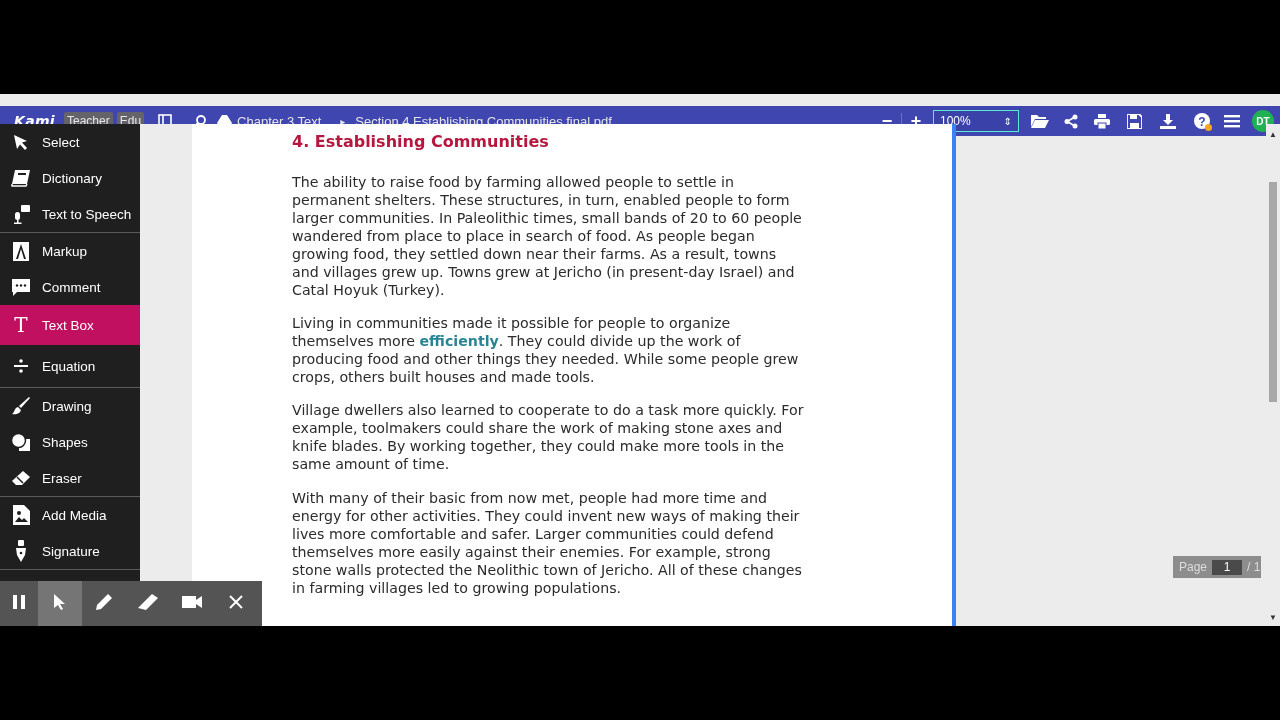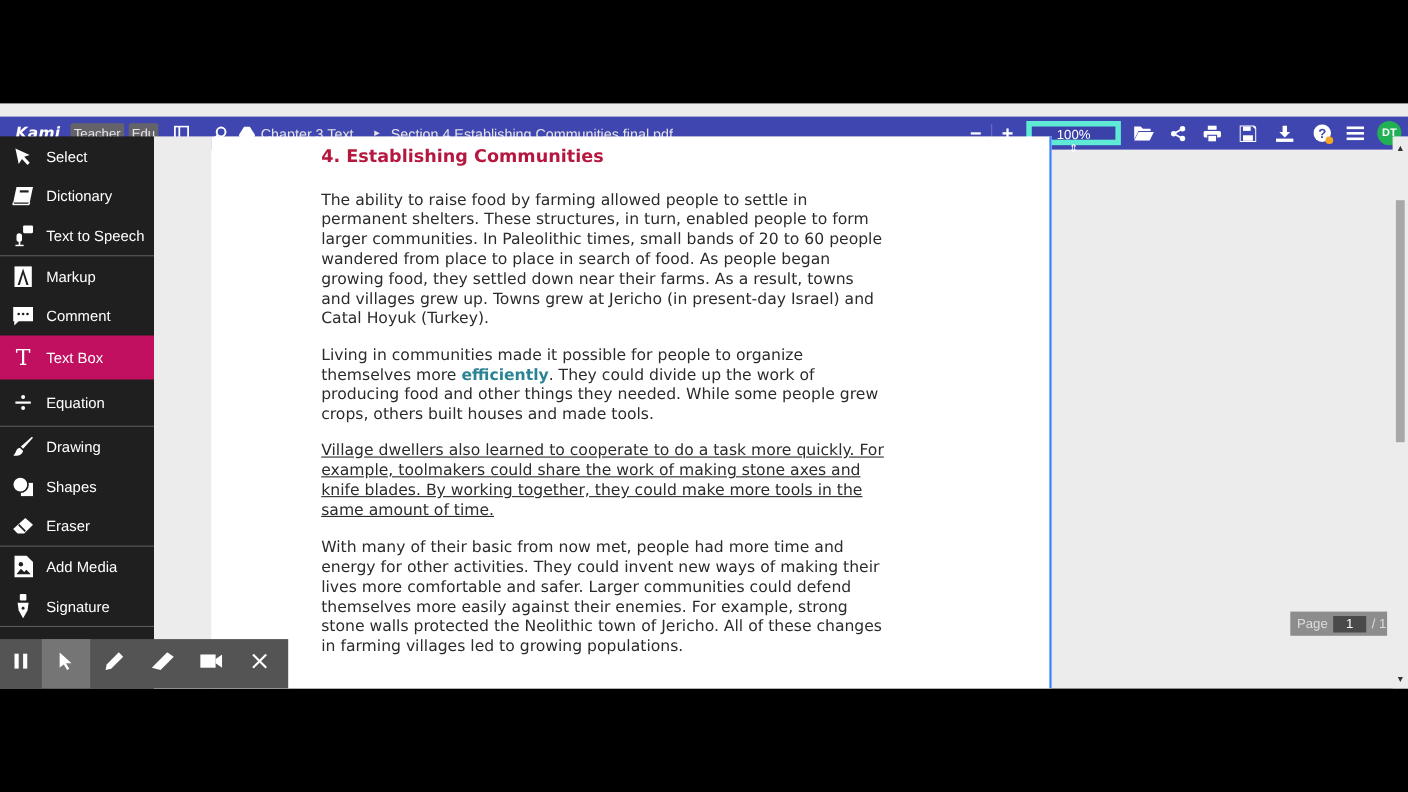--- a/index.html
+++ b/index.html
@@ -5,33 +5,33 @@
   * { box-sizing: border-box; margin: 0; padding: 0; }
   html, body { width: 1280px; height: 720px; background: #000; overflow: hidden; font-family: "Liberation Sans", sans-serif; }
   #app { position: absolute; left: 0; top: 94px; width: 1280px; height: 532px; background: #ececec; overflow: hidden; }
 
   
   .topbar { position: absolute; left: 0; top: 12px; width: 1280px; height: 30px; background: #3f46b0; display: flex; align-items: center; color: #fff; }
   .logo { font-family: "DejaVu Sans", sans-serif; font-weight: bold; font-style: italic; font-size: 14px; margin-left: 14px; width: 50px; letter-spacing: 0.3px; }
   .badge { background: #636369; color: #e6e6e6; font-size: 12px; padding: 2px 3px; border-radius: 2px; margin-right: 4px; height: 19px; line-height: 15px; }
   .tb-icon { display: inline-flex; align-items: center; justify-content: center; width: 22px; height: 22px; color: #fff; }
   .crumb { font-size: 13px; color: #e5e5e5; }
-  .zoom-select { width: 86px; height: 22px; border: 5px solid #5eead4; background: #3a41a8; color: #fff; font-size: 12px; display: flex; align-items: center; justify-content: space-between; padding: 0 6px; margin-left: 6px; flex-direction: column; }
+  .zoom-select { width: 86px; height: 22px; border: 1px solid #5eead4; background: #3a41a8; color: #fff; font-size: 12px; display: flex; align-items: center; justify-content: space-between; padding: 0 6px; margin-left: 6px; }
   .avatar { width: 22px; height: 22px; border-radius: 50%; background: #21b152; color: #fff; font-size: 10px; font-weight: bold; display: flex; align-items: center; justify-content: center; }
 
   
   .sidebar { position: absolute; left: 0; top: 30px; width: 140px; height: 584px; background: #1f1f1f; }
   .side-item { height: 36px; display: flex; align-items: center; color: #fff; font-size: 13.5px; padding-left: 10px; position: relative; }
   .side-item .ico { width: 22px; height: 22px; display: flex; align-items: center; justify-content: center; margin-right: 10px; }
   .side-item.active { background: #c0105f; height: 40px; }
   .side-sep { height: 1px; background: #5a5a5a; }
 
   
   .left-gutter { position: absolute; left: 140px; top: 30px; width: 52px; height: 502px; background: #ececec; }
-  .page { position: absolute; left: 192px; top: 30px; width: 764px; height: 502px; background: #fff; border-right: 2px solid #3b82f6; }
+  .page { position: absolute; left: 192px; top: 30px; width: 764px; height: 502px; background: #fff; border-right: 4px solid #3b82f6; }
   .doc-title { position: absolute; left: 100px; top: 8px; font-family: "DejaVu Sans", sans-serif; font-weight: bold; font-size: 16px; color: #b5173f; }
   .para { position: absolute; left: 100px; width: 580px; font-family: "DejaVu Sans", sans-serif; font-size: 14.2px; line-height: 18px; color: #2b2b2b; }
   .vocab { color: #2a8494; font-weight: bold; }
 
   
   .scrollbar { position: absolute; right: 0; top: 30px; width: 14px; height: 502px; background: #ececec; }
   .scroll-thumb { position: absolute; left: 3px; top: 58px; width: 8px; height: 220px; background: #a8a8a8; }
   .scroll-up { position: absolute; left: 3px; top: 6px; font-size: 8px; color: #333; }
   .scroll-down { position: absolute; left: 3px; bottom: 4px; font-size: 8px; color: #333; }
 
@@ -270,21 +270,21 @@
       <div>Catal Hoyuk (Turkey).</div>
     </div>
 
     <div class="para" style="top:190px;">
       <div>Living in communities made it possible for people to organize</div>
       <div><span>themselves more </span><span class="vocab">efficiently</span><span>. They could divide up the work of</span></div>
       <div>producing food and other things they needed. While some people grew</div>
       <div>crops, others built houses and made tools.</div>
     </div>
 
-    <div class="para" style="top:277px;text-decoration:underline;">
+    <div class="para" style="top:277px;">
       <div>Village dwellers also learned to cooperate to do a task more quickly. For</div>
       <div>example, toolmakers could share the work of making stone axes and</div>
       <div>knife blades. By working together, they could make more tools in the</div>
       <div>same amount of time.</div>
     </div>
 
     <div class="para" style="top:365px;">
       <div>With many of their basic from now met, people had more time and</div>
       <div>energy for other activities. They could invent new ways of making their</div>
       <div>lives more comfortable and safer. Larger communities could defend</div>

